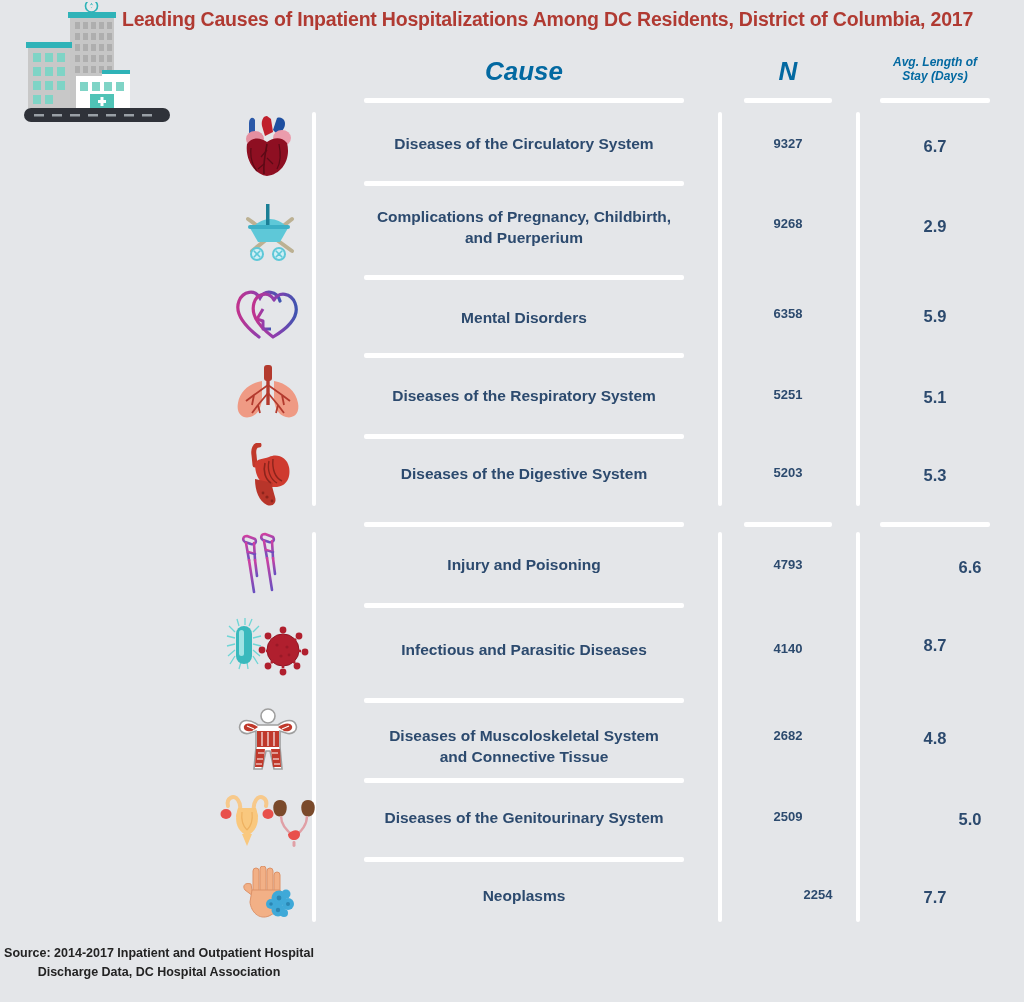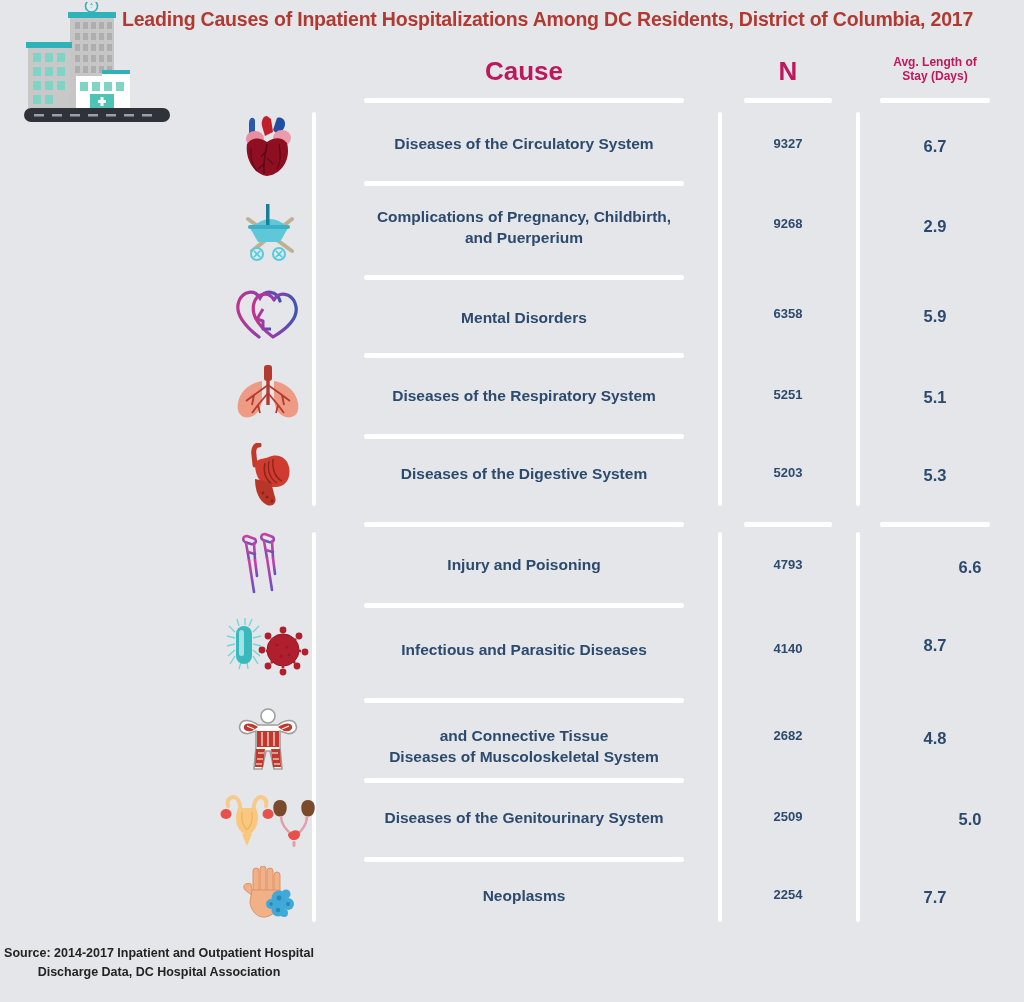--- a/index.html
+++ b/index.html
@@ -39,24 +39,25 @@
     position: absolute;
     left: 22px;
     top: 2px;
     width: 150px;
     height: 126px;
   }
 
   
   .col-head {
     position: absolute;
-    color: #be185d;
+    color: #0369a1;
     font-weight: bold;
     text-align: center;
     line-height: 1.18;
+    font-style: italic;
   }
   .col-head.cause  { left: 364px; top: 56px; width: 320px; font-size: 26px; }
   .col-head.n      { left: 722px; top: 56px; width: 132px; font-size: 26px; }
   .col-head.alos   { left: 860px; top: 55px; width: 150px; font-size: 12px; }
 
   
   .table-area {
     position: absolute;
     left: 0; top: 0;
     width: 1024px; height: 1002px;
@@ -409,22 +410,22 @@
       <path d="M37 42 L46 42 L47 60 L39 60 Z" fill="#c0392b"></path>
       <g stroke="#ffffff" stroke-width="1.1" fill="none">
         <path d="M28 25 L28 39 M34 25 L34 39 M40 25 L40 39"></path>
         <path d="M24 46 L30 46 M23 52 L29 52 M22 57 L28 57"></path>
         <path d="M38 46 L44 46 M39 52 L45 52 M40 57 L46 57"></path>
         <path d="M13 19 L20 22 M48 22 L55 19"></path>
       </g>
     </svg>
   </div>
   <div class="cell cause" style="top:726px;">
+    <div>Diseases of Muscoloskeletal System</div>
     <div>and Connective Tissue</div>
-    <div>Diseases of Muscoloskeletal System</div>
   </div>
   <div class="cell n" style="top:727px;">2682</div>
   <div class="cell alos" style="top:727px;">4.8</div>
 
   <div class="row-icon" style="top:785px; height:66px;">
     <svg width="100" height="64" viewBox="0 0 100 64">
 
       <path d="M10 20 C8 12 16 8 20 14 C24 20 22 26 20 30" stroke="#f7c98b" stroke-width="4" fill="none" stroke-linecap="round"></path>
       <path d="M48 20 C50 12 42 8 38 14 C34 20 36 26 38 30" stroke="#f7c98b" stroke-width="4" fill="none" stroke-linecap="round"></path>
       <ellipse cx="8" cy="28" rx="5.5" ry="5" fill="#e8504b"></ellipse>
@@ -470,21 +471,21 @@
         <circle cx="44" cy="32" r="2.4"></circle>
           <circle cx="53" cy="38" r="2"></circle>
         <circle cx="43" cy="44" r="2.2"></circle>
           <circle cx="36" cy="38" r="1.8"></circle>
       </g>
     </svg>
   </div>
   <div class="cell cause" style="top:886px;">
     <div>Neoplasms</div>
   </div>
-  <div class="cell n" style="top:886px;">2254</div>
+  <div class="cell n" style="top:886px;padding-left:30px;">2254</div>
   <div class="cell alos" style="top:886px;">7.7</div>
 
 </div>
 
 <div class="source">
   <div>Source: 2014-2017 Inpatient and Outpatient Hospital</div>
   <div>Discharge Data, DC Hospital Association</div>
 </div>
 
 </body></html>

